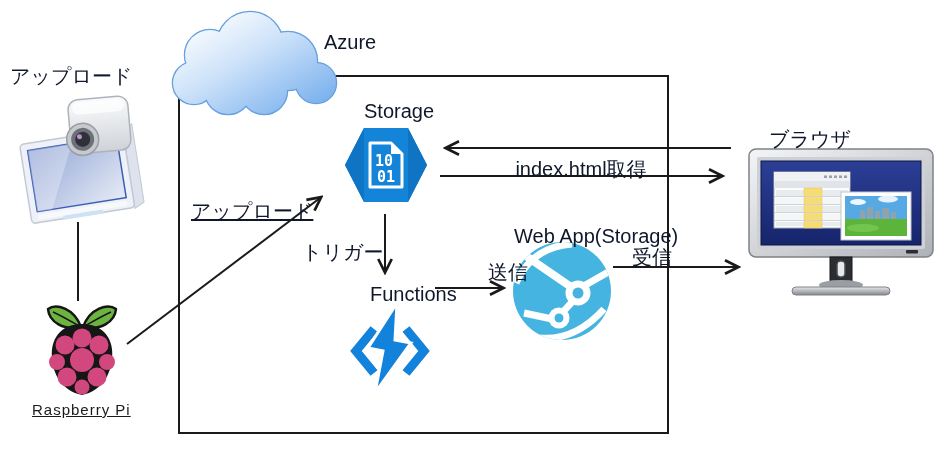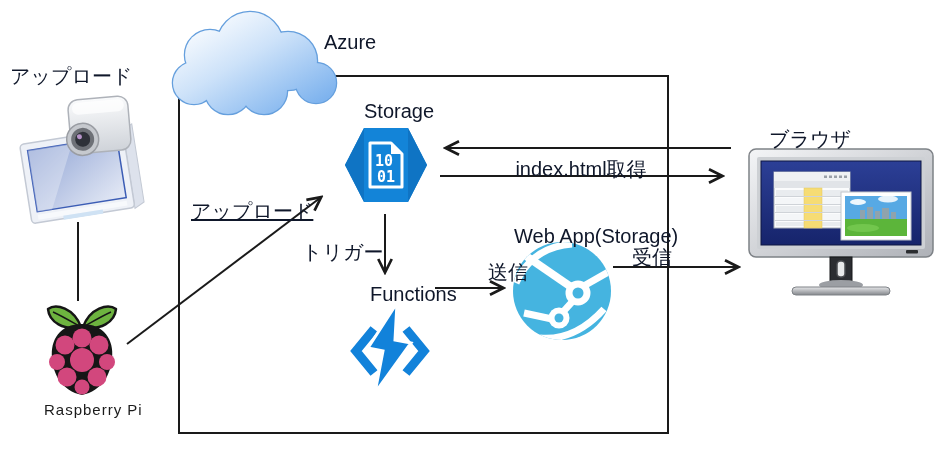--- a/index.html
+++ b/index.html
@@ -237,15 +237,15 @@
   <div class="lbl" style="left:324px;top:31px;">Azure</div>
   <div class="lbl" style="left:364px;top:100px;">Storage</div>
   <div class="lbl" style="left:191px;top:198px;text-decoration:underline;">アップロード</div>
   <div class="lbl" style="left:302px;top:239px;">トリガー</div>
   <div class="lbl" style="left:370px;top:283px;">Functions</div>
   <div class="lbl" style="left:452px;top:259px;margin-left:36px;">送信</div>
   <div class="lbl" style="left:514px;top:225px;">Web App(Storage)</div>
   <div class="lbl" style="left:632px;top:244px;">受信</div>
   <div class="lbl lbl-center" style="left:552px;top:156px;margin-left:29px;">index.html取得</div>
   <div class="lbl" style="left:757px;top:126px;margin-left:12px;">ブラウザ</div>
-  <div class="lbl lbl-raspi" style="left:44px;top:401px;">Raspberry Pi</div>
+  <div class="lbl lbl-raspi" style="left:32px;top:401px;text-decoration:underline;">Raspberry Pi</div>
 
 </div>
 
 </body></html>

